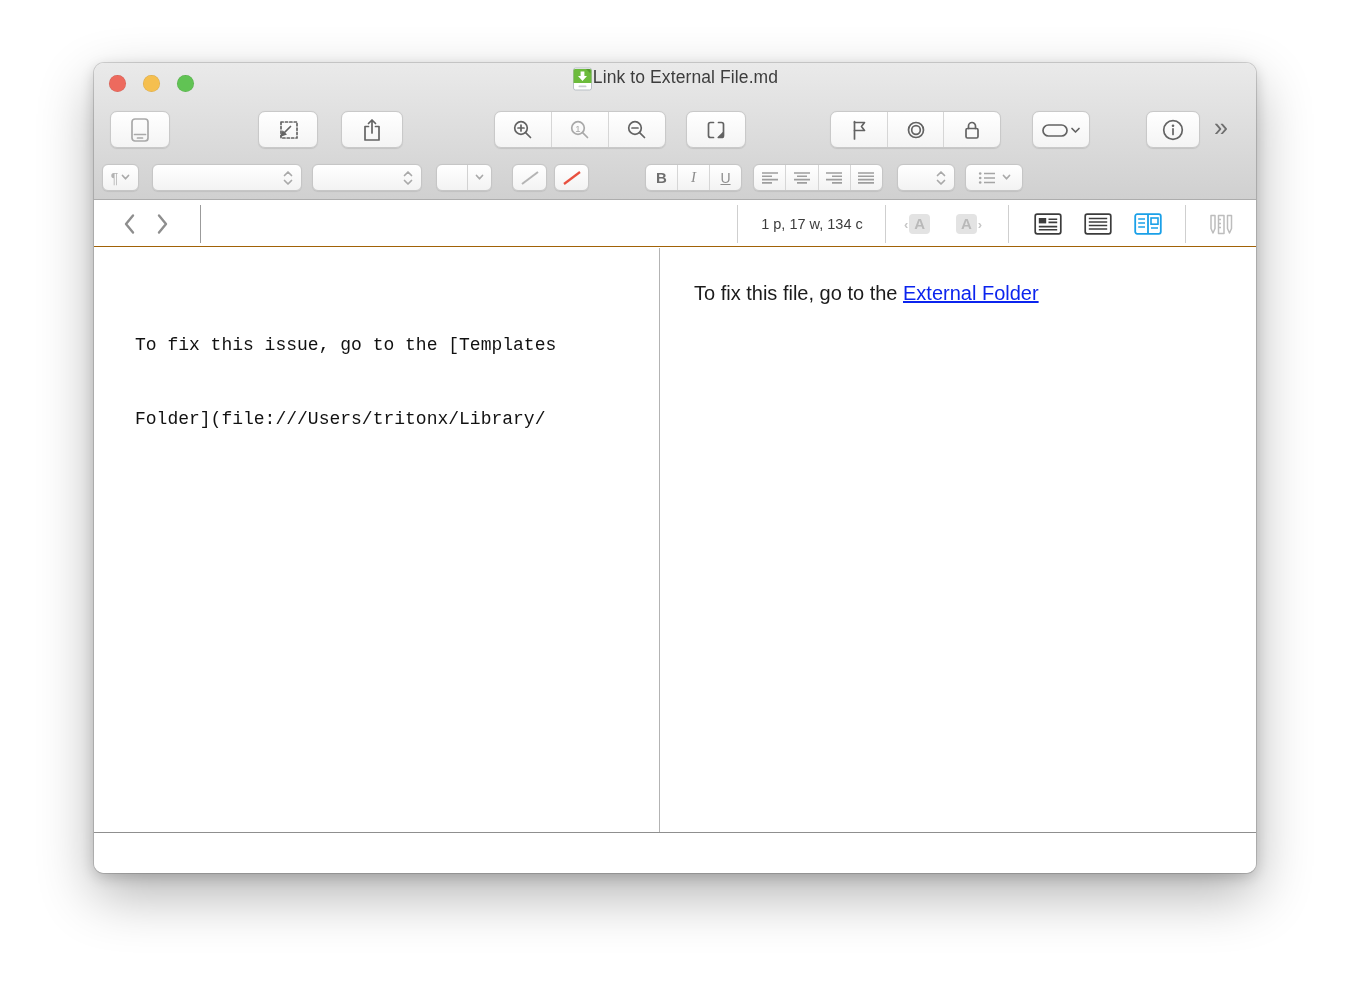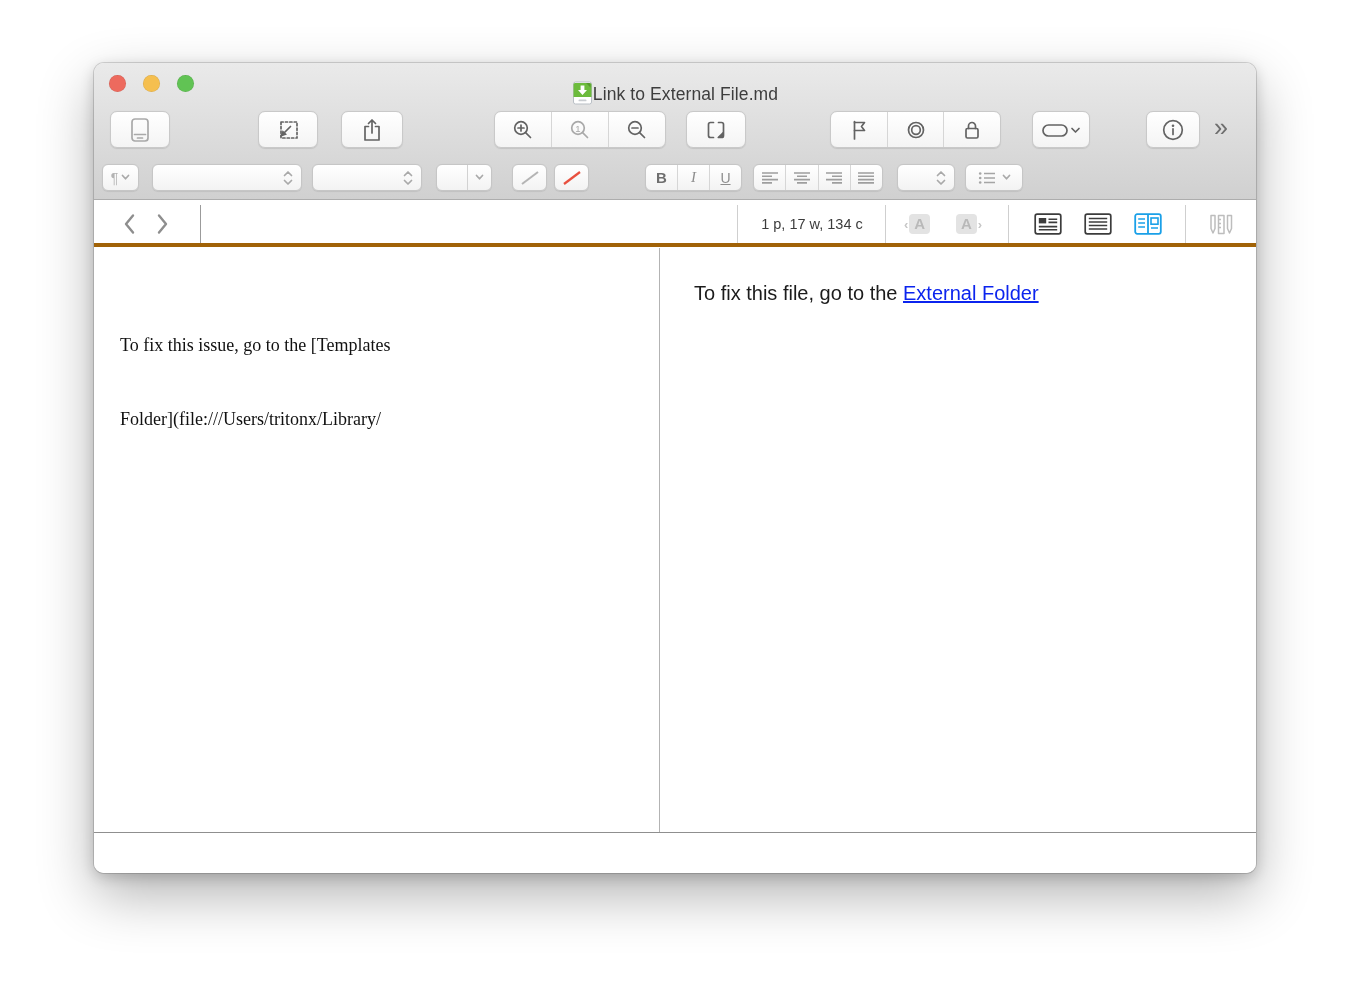--- a/index.html
+++ b/index.html
@@ -16,22 +16,22 @@
   .chrome {
     position:absolute; left:0; top:0; width:100%; height:137px;
     background:linear-gradient(#eaeaea, #d0d0d0);
     border-bottom:1px solid #adadad;
   }
   .traffic { position:absolute; top:12px; width:17px; height:17px; border-radius:50%; }
   .t-red    { left:15px;  background:#ed6a5e; box-shadow:inset 0 0 0 .5px rgba(0,0,0,.12); }
   .t-yellow { left:49px;  background:#f5bf4f; box-shadow:inset 0 0 0 .5px rgba(0,0,0,.12); }
   .t-green  { left:83px;  background:#61c354; box-shadow:inset 0 0 0 .5px rgba(0,0,0,.12); }
 
-  .title-wrap { position:absolute; top:16px; left:0; width:100%; height:26px;
-    display:flex; align-items:flex-end; justify-content:center; }
+  .title-wrap { position:absolute; top:4px; left:0; width:100%; height:26px;
+    display:flex; align-items:flex-start; justify-content:center; }
   .title-text { font-size:17.5px; color:#3d3d3d; letter-spacing:.1px; }
 
   
   .tbtn {
     position:absolute; top:48px; height:37px; border-radius:7px;
     background:linear-gradient(#ffffff,#f4f4f4);
     border:1px solid #c9c9c9; box-shadow:0 .5px 1px rgba(0,0,0,.10);
     display:flex; align-items:center; justify-content:center;
   }
   .seg { padding:0; }
@@ -45,34 +45,34 @@
     background:linear-gradient(#ffffff,#f3f3f3);
     border:1px solid #c6c6c6; box-shadow:0 .5px 1px rgba(0,0,0,.08);
     display:flex; align-items:center; justify-content:center;
   }
   .pilcrow { font-size:14px; color:#b3b3b3; margin-right:3px; }
   .b-label { font-weight:bold; font-size:15px; color:#6f6f6f; }
   .i-label { font-style:italic; font-family:"Liberation Serif",serif; font-size:15px; color:#8d8d8d; }
   .u-label { text-decoration:underline; font-size:14px; color:#8d8d8d; }
 
   
-  .navbar { position:absolute; left:0; top:138px; width:100%; height:46px; background:#ffffff; border-bottom:4px solid #a16207; }
+  .navbar { position:absolute; left:0; top:138px; width:100%; height:46px; background:#ffffff; border-bottom:1px solid #a16207; }
   .nav-div { position:absolute; top:4px; height:38px; width:1px; background:#9b9b9b; }
   .nav-div.light { background:#cfcfcf; }
   .counter { position:absolute; top:0; left:648px; width:140px; height:46px; display:flex; align-items:center; justify-content:center; font-size:14.5px; color:#3c3c3c; }
   .sizebtn { position:absolute; top:12px; height:22px; display:flex; align-items:center; gap:1px; color:#c2c2c2; }
   .sizebtn .a-chip { background:#e3e3e3; border-radius:4px; color:#b9b9b9; font-size:15px; font-weight:bold; padding:0 5px; line-height:20px; }
   .sizebtn .chev { font-size:13px; color:#c6c6c6; font-weight:bold; }
   .viewbtn { position:absolute; top:11px; width:30px; height:24px; display:flex; align-items:center; justify-content:center; }
 
   
   .content { position:absolute; left:0; top:185px; width:100%; height:585px; background:#ffffff; border-bottom:1px solid #8f8f8f; }
   .pane-divider { position:absolute; left:565px; top:0; width:1px; height:100%; background:#b3b3b3; }
-  .source-pane { position:absolute; left:26px; top:36px; width:510px;
-    font-family:Liberation Serif, serif;
+  .source-pane { position:absolute; left:41px; top:36px; width:510px;
+    font-family:Liberation Mono, monospace;
     font-size:18px; line-height:24.5px; color:#111; white-space:pre; }
   .preview-pane { position:absolute; left:600px; top:34px; width:540px; font-size:20px; color:#1c1c1c; }
   .preview-link { color:#0b24ee; text-decoration:underline; cursor:pointer; }
 
   
   .statusbar { position:absolute; left:0; bottom:0; width:100%; height:39px; background:#ffffff; }
 
   svg { display:block; }
   .ic  { stroke:#636363; fill:none; stroke-width:1.7; stroke-linecap:round; stroke-linejoin:round; }
   .ic-dim { stroke:#a9a9a9; }

